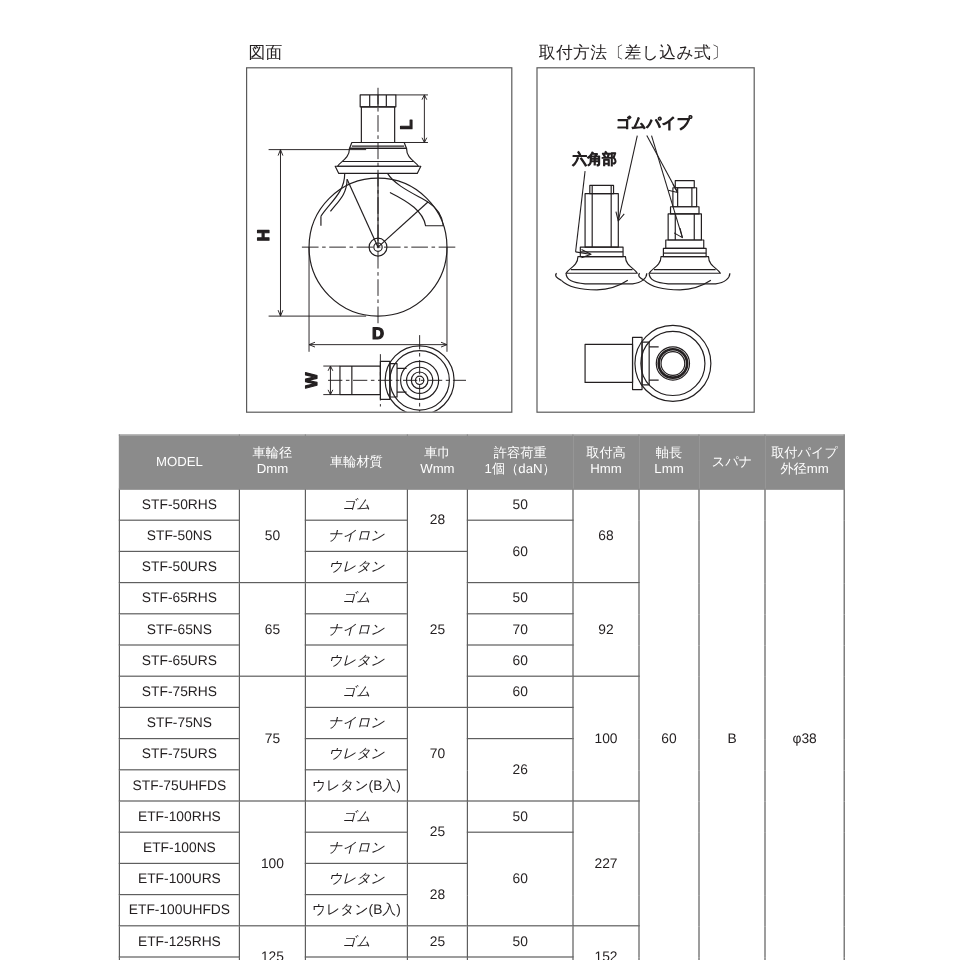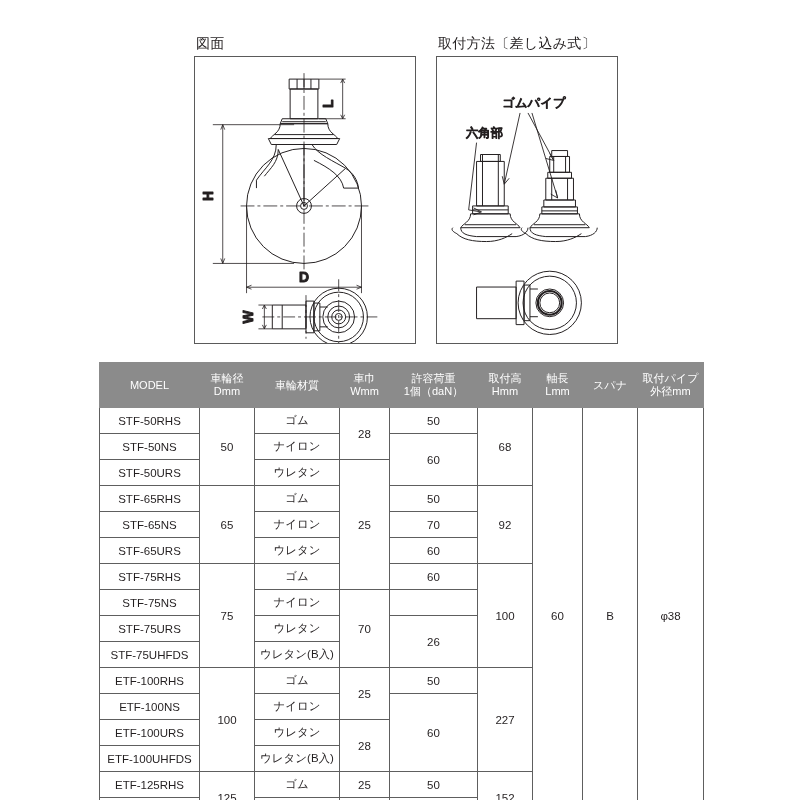--- a/index.html
+++ b/index.html
@@ -8,21 +8,21 @@
     width:800px;height:800px;
     background:#ffffff;
     font-family:"Liberation Sans","DejaVu Sans",sans-serif;
     color:#231f20;
     position:relative;
     overflow:hidden;
     -webkit-font-smoothing:antialiased;
   }
 
   
-  #diagrams{position:absolute;left:4px;top:0;width:728px;height:352px;}
+  #diagrams{position:absolute;left:15px;top:0;width:728px;height:352px;}
 
   .panel-wrap{position:absolute;}
   .panel-title{
     font-size:14px;line-height:18px;
     color:#231f20;
     margin:0 0 4px 2px;
     white-space:nowrap;
     letter-spacing:.3px;
   }
   .panel-box{
@@ -75,21 +75,21 @@
     color:#ffffff;
     font-size:11px;
     height:45px;
     line-height:13px;
     border:1px solid #8b8b8b;
     font-weight:normal;
   }
   #spec-table thead th .hl{display:block;}
   td.model{ text-align:left; padding-left:7px; font-size:11.5px;}
   .num{font-size:12px;}
-  .jp{font-size:11.5px;}
+  .jp{font-size:11.5px;font-style:italic;}
   .small-jp{font-size:10.5px;margin-left:36px;}
 </style>
 </head>
 <body>
 
 <div id="diagrams">
 
   <div class="panel-wrap" id="panel-drawing">
     <div class="panel-title">図面</div>
     <div class="panel-box">

